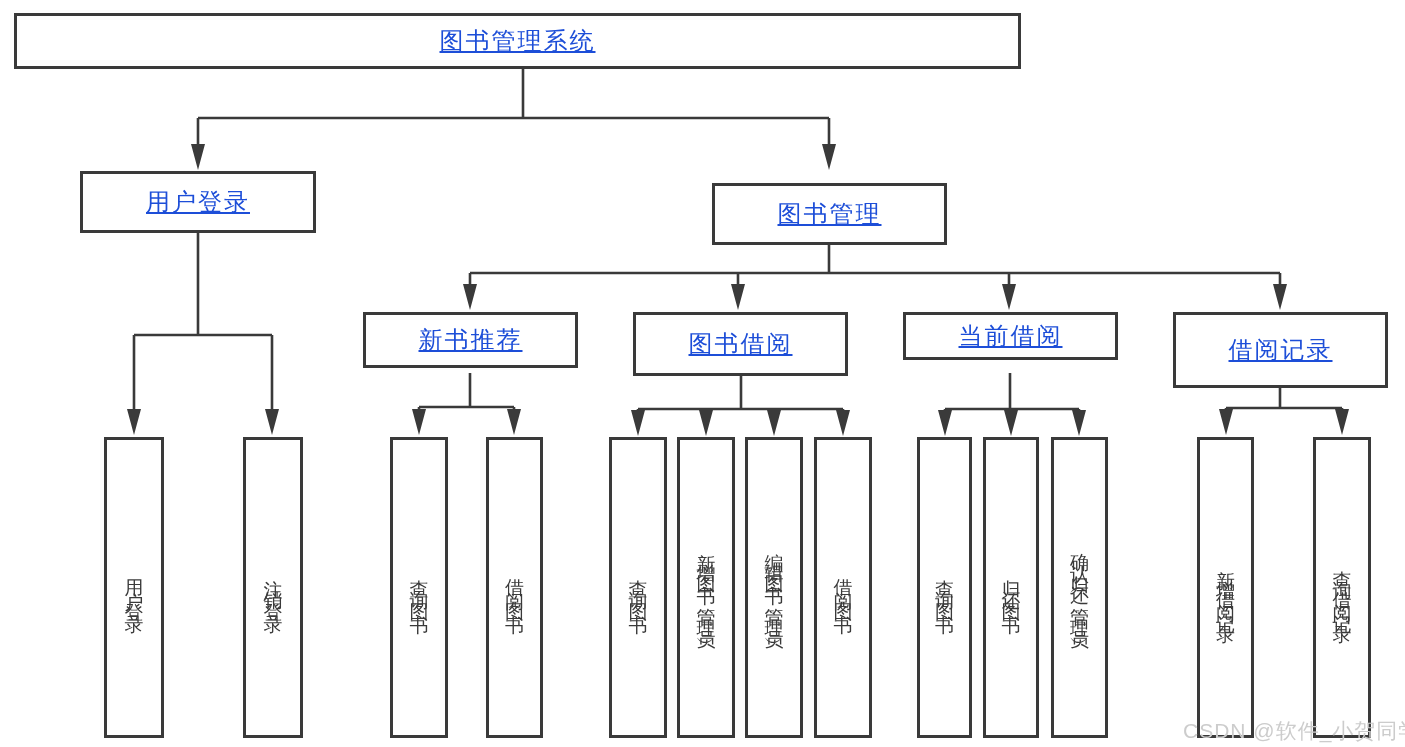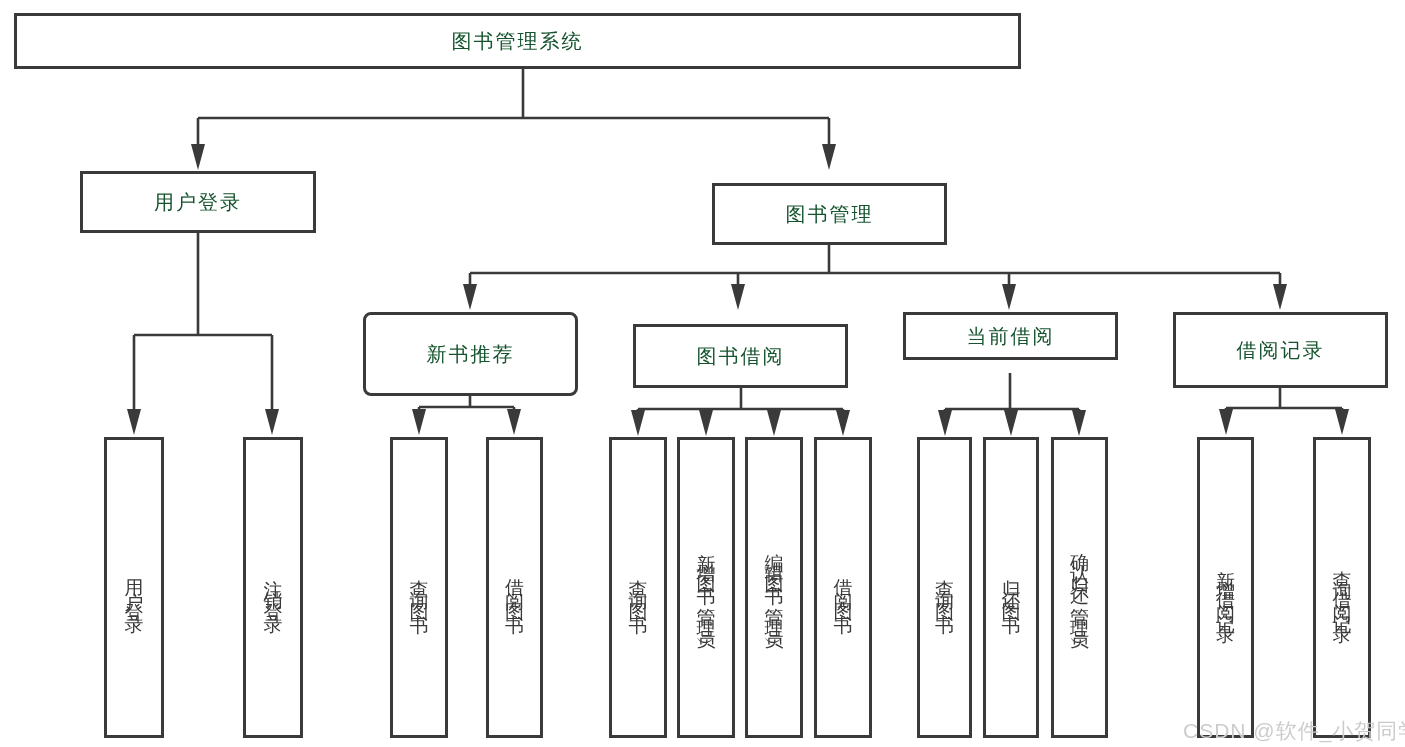--- a/index.html
+++ b/index.html
@@ -8,21 +8,21 @@
     width:1405px;height:747px;
     background:#ffffff;
     font-family:"Liberation Sans", sans-serif;
     overflow:hidden;
   }
   #connectors{position:absolute;left:0;top:0;pointer-events:none;}
   .hnode{
     position:absolute;box-sizing:border-box;
     border:3px solid #3a3a3a;background:#ffffff;
     display:flex;align-items:center;justify-content:center;
-    font-size:20px;letter-spacing:2px;color:#14532d;
+    font-size:24px;letter-spacing:2px;color:#1d4ed8;text-decoration:underline;
   }
   .vnode{
     position:absolute;box-sizing:border-box;
     border:3px solid #3a3a3a;background:#ffffff;
     writing-mode:vertical-rl;text-orientation:mixed;
     display:flex;align-items:center;justify-content:center;
     font-size:19px;letter-spacing:12px;color:#3a3a3a;
   }
   .vnode.long{letter-spacing:11px;font-size:19px;}
   .watermark{
@@ -56,22 +56,22 @@
       M938 410 L952 410 L945 436 Z  M1004 410 L1018 410 L1011 436 Z
       M1072 410 L1086 410 L1079 436 Z
       M1219 409 L1233 409 L1226 435 Z  M1335 409 L1349 409 L1342 435 Z"></path>
   </svg>
 
   <div class="hnode" style="left:14px;top:13px;width:1007px;height:56px;">图书管理系统</div>
 
   <div class="hnode" style="left:80px;top:171px;width:236px;height:62px;">用户登录</div>
   <div class="hnode" style="left:712px;top:183px;width:235px;height:62px;">图书管理</div>
 
-  <div class="hnode" style="left:363px;top:312px;width:215px;height:84px;border-radius:8px;">新书推荐</div>
-  <div class="hnode" style="left:633px;top:324px;width:215px;height:64px;">图书借阅</div>
+  <div class="hnode" style="left:363px;top:312px;width:215px;height:56px;">新书推荐</div>
+  <div class="hnode" style="left:633px;top:312px;width:215px;height:64px;">图书借阅</div>
   <div class="hnode" style="left:903px;top:312px;width:215px;height:48px;">当前借阅</div>
   <div class="hnode" style="left:1173px;top:312px;width:215px;height:76px;">借阅记录</div>
 
   <div class="vnode" style="left:104px;top:437px;width:60px;height:301px;">用户登录</div>
   <div class="vnode" style="left:243px;top:437px;width:60px;height:301px;">注销登录</div>
 
   <div class="vnode" style="left:390px;top:437px;width:58px;height:301px;">查询图书</div>
   <div class="vnode" style="left:486px;top:437px;width:57px;height:301px;">借阅图书</div>
 
   <div class="vnode" style="left:609px;top:437px;width:58px;height:301px;">查询图书</div>

